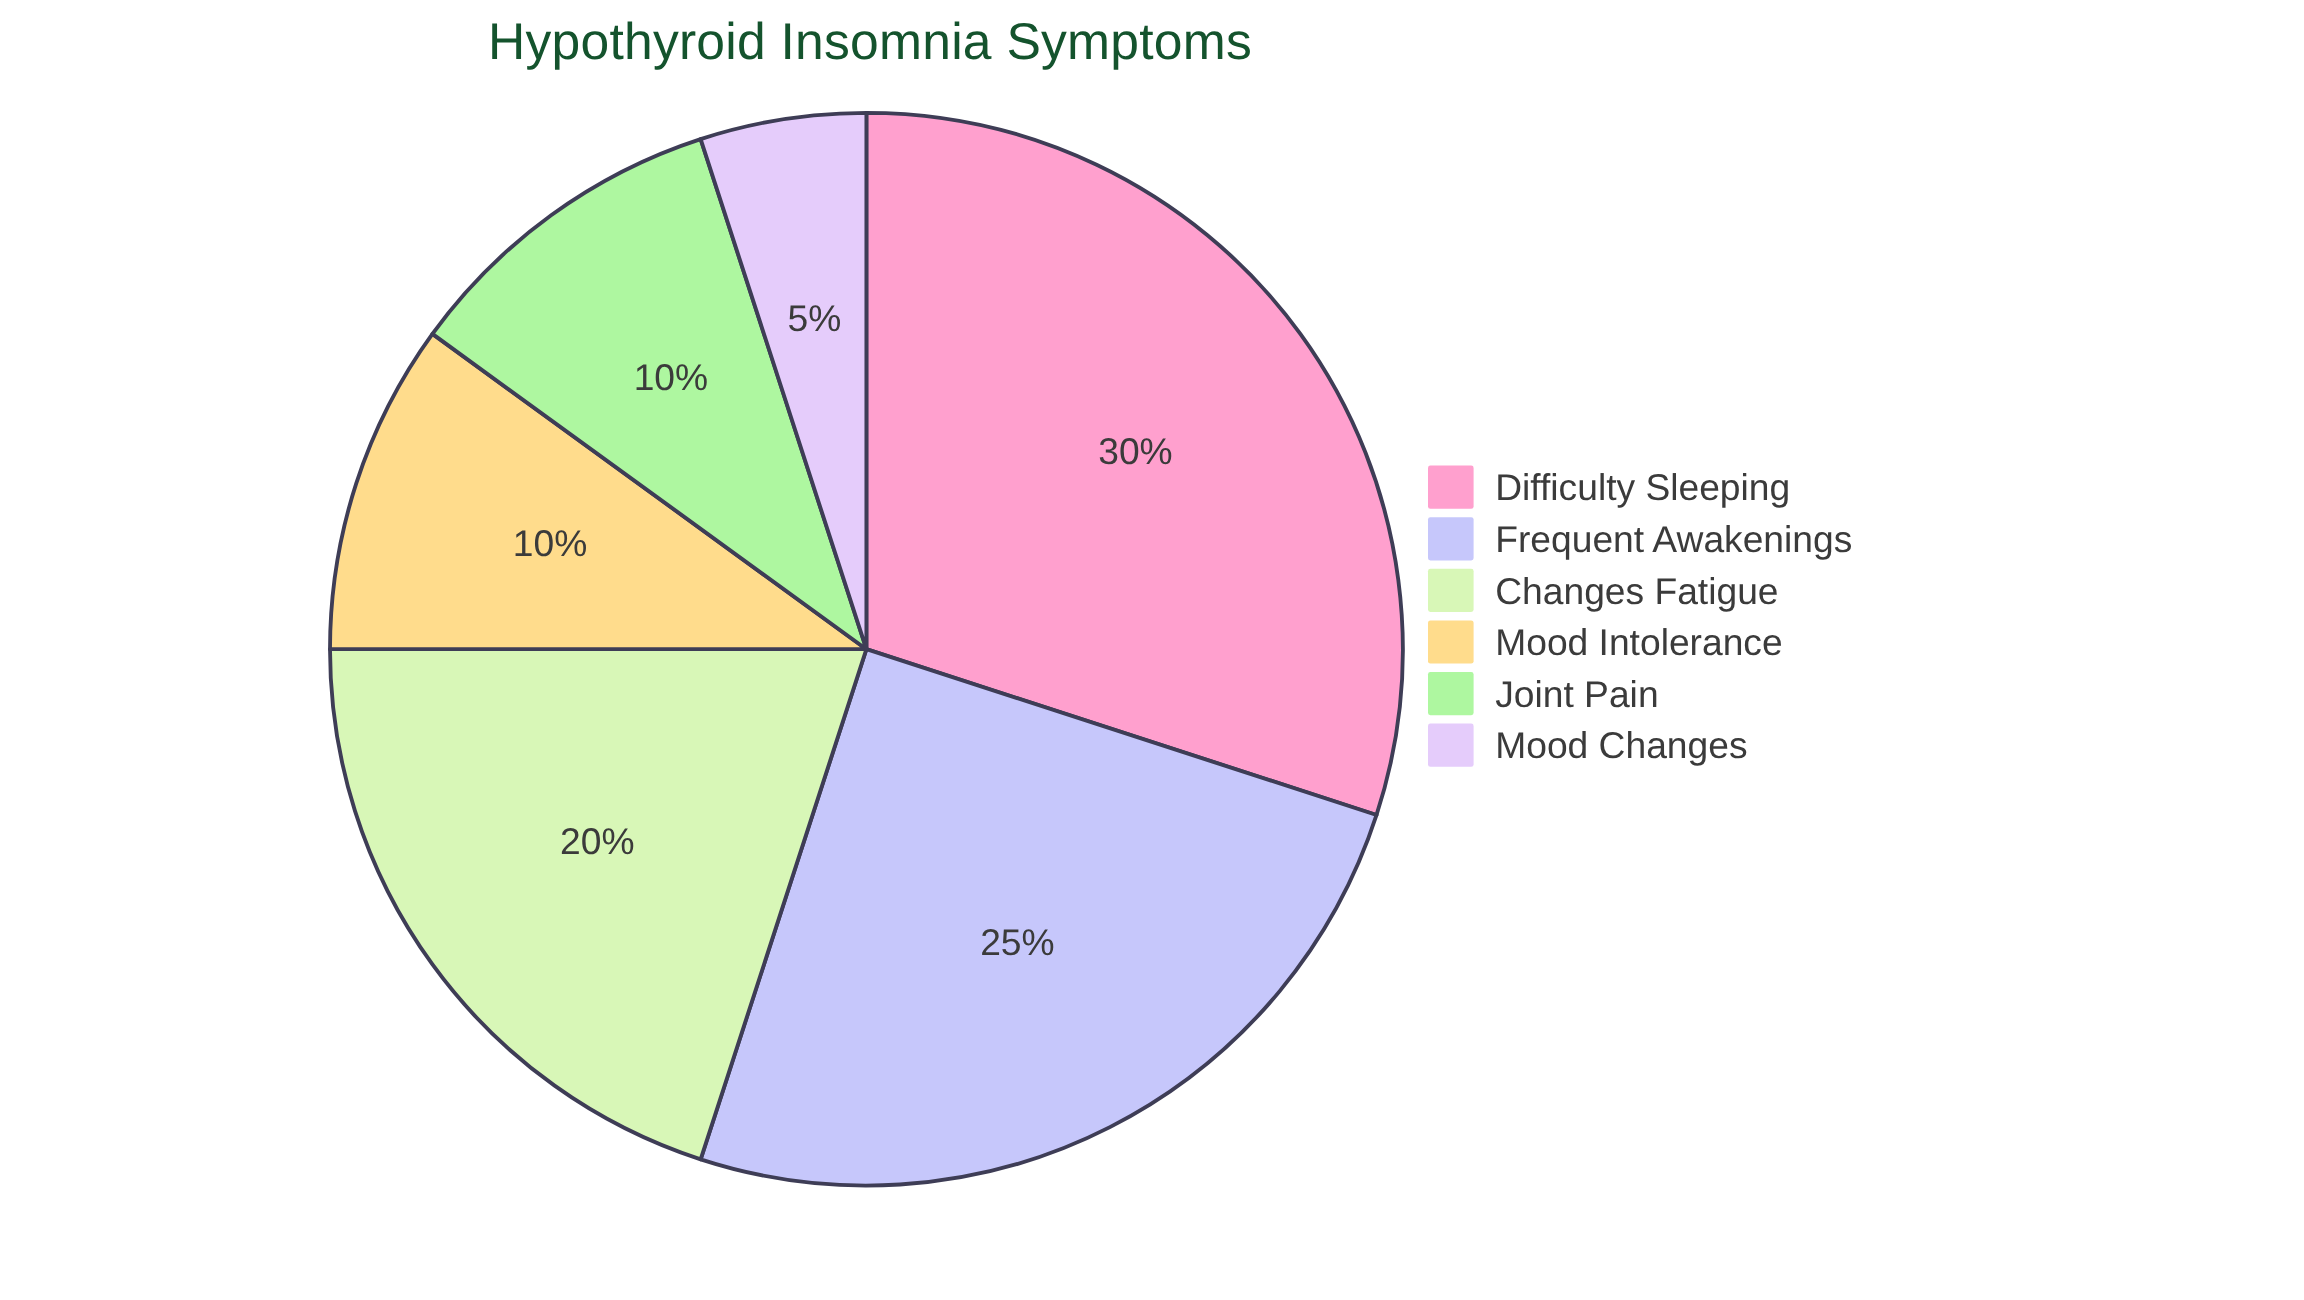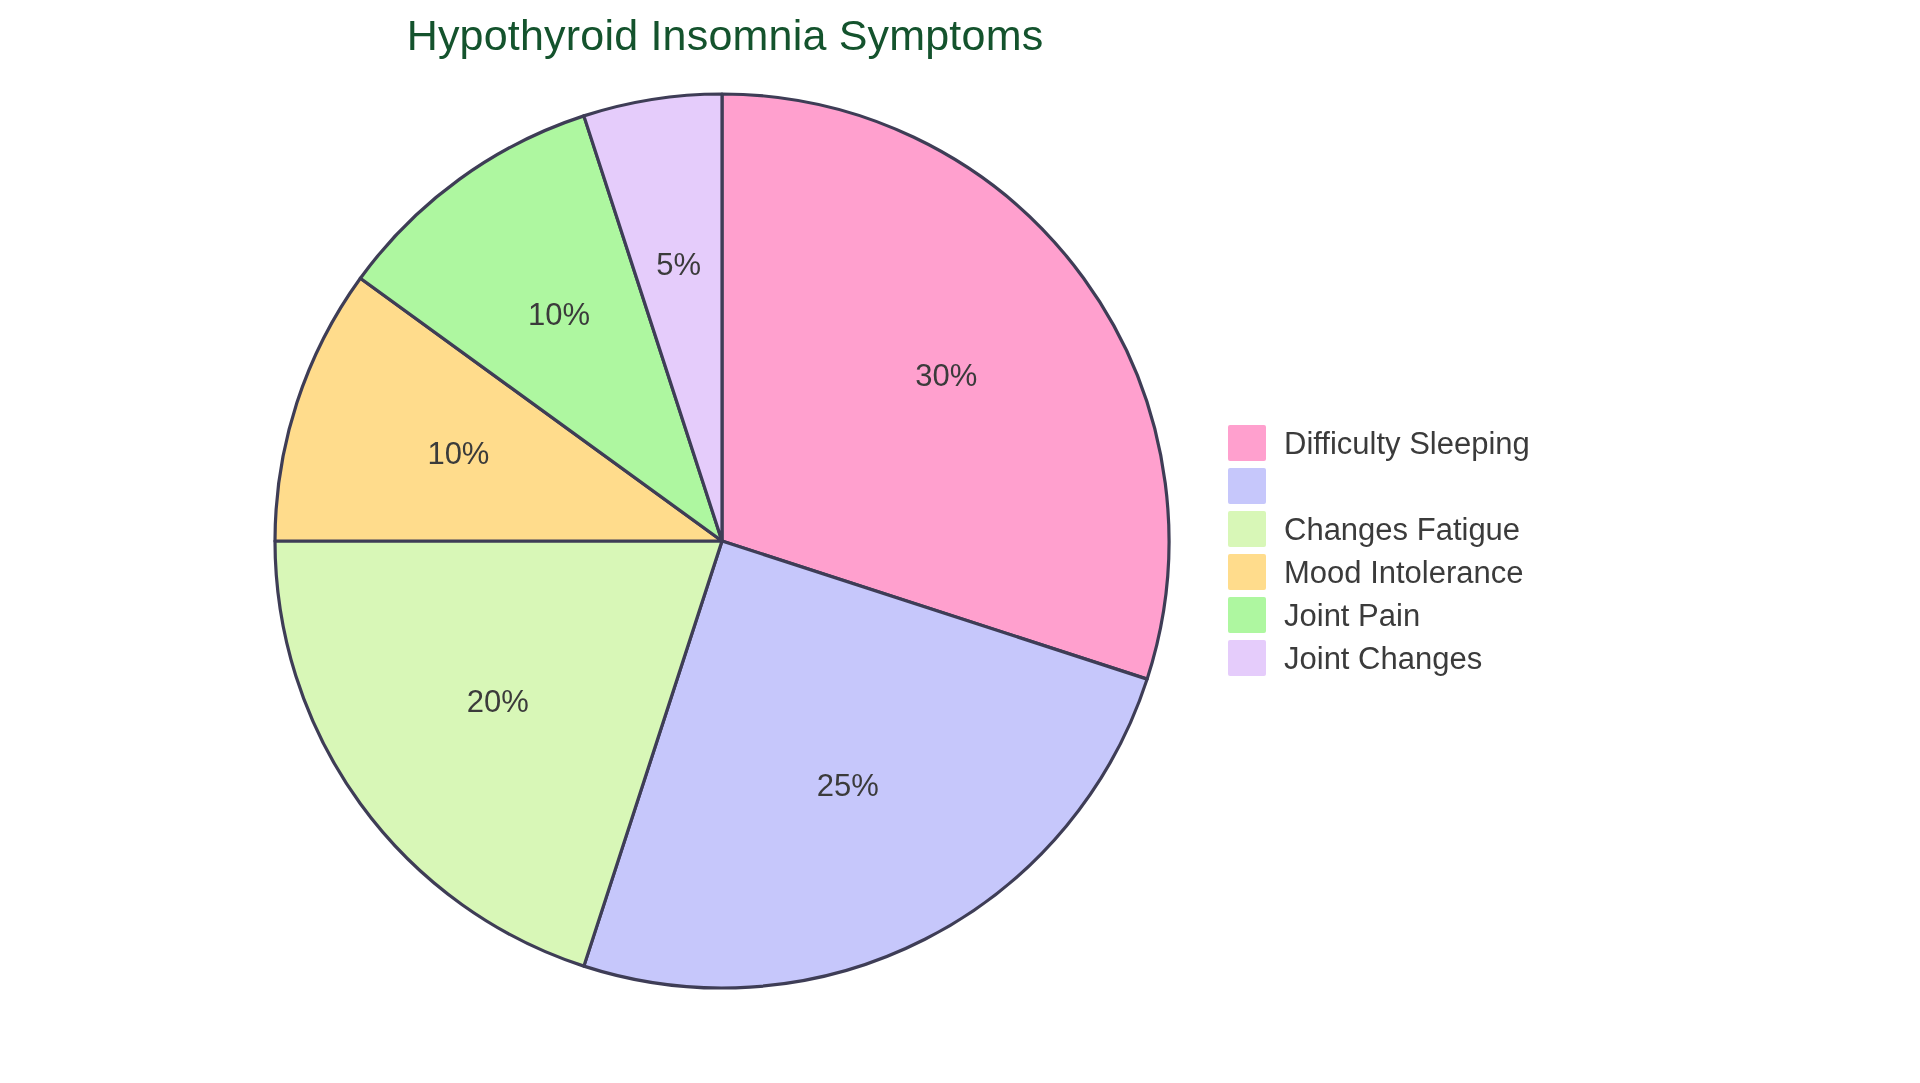--- a/index.html
+++ b/index.html
@@ -57,26 +57,25 @@
     font-family: "Liberation Sans", "DejaVu Sans", sans-serif;
     font-size: 31px;
     fill: #3b3b3b;
     text-anchor: middle;
     dominant-baseline: middle;
   }
 
   
   .legend {
     position: absolute;
-    left: 1228px;
+    left: 1190px;
     top: 388px;
     display: flex;
     flex-direction: column;
     gap: 7px;
-    margin-top: 37px;
   }
   .legend-item {
     display: flex;
     align-items: center;
     height: 36px;
   }
   .legend-swatch {
     width: 38px;
     height: 36px;
     flex: 0 0 auto;
@@ -118,32 +117,33 @@
     </svg>
   </div>
 
   <div class="legend" id="legend">
       <div class="legend-item">
         <span class="legend-swatch" style="background: rgb(255, 160, 206);"></span>
         <span class="legend-label">Difficulty Sleeping</span>
       </div>
       <div class="legend-item">
         <span class="legend-swatch" style="background: rgb(198, 199, 251);"></span>
+        <span class="legend-label">Frequent Awakenings</span>
       </div>
       <div class="legend-item">
         <span class="legend-swatch" style="background: rgb(216, 247, 183);"></span>
         <span class="legend-label">Changes Fatigue</span>
       </div>
       <div class="legend-item">
         <span class="legend-swatch" style="background: rgb(255, 220, 140);"></span>
         <span class="legend-label">Mood Intolerance</span>
       </div>
       <div class="legend-item">
         <span class="legend-swatch" style="background: rgb(174, 247, 160);"></span>
         <span class="legend-label">Joint Pain</span>
       </div>
       <div class="legend-item">
         <span class="legend-swatch" style="background: rgb(229, 204, 251);"></span>
-        <span class="legend-label">Joint Changes</span>
+        <span class="legend-label">Mood Changes</span>
       </div>
     </div>
 
 </div>
 
 </body></html>

